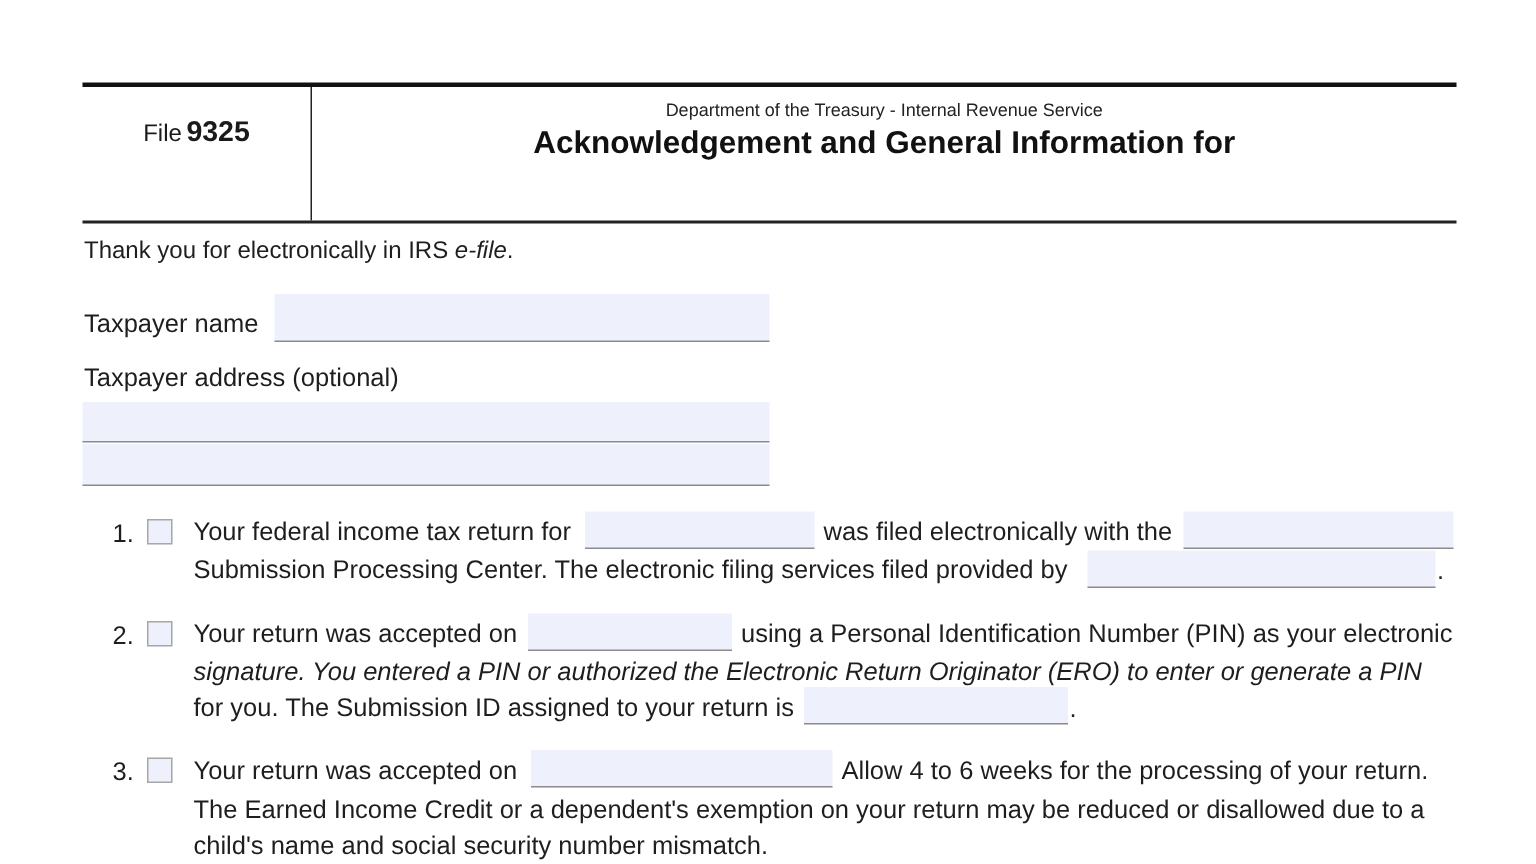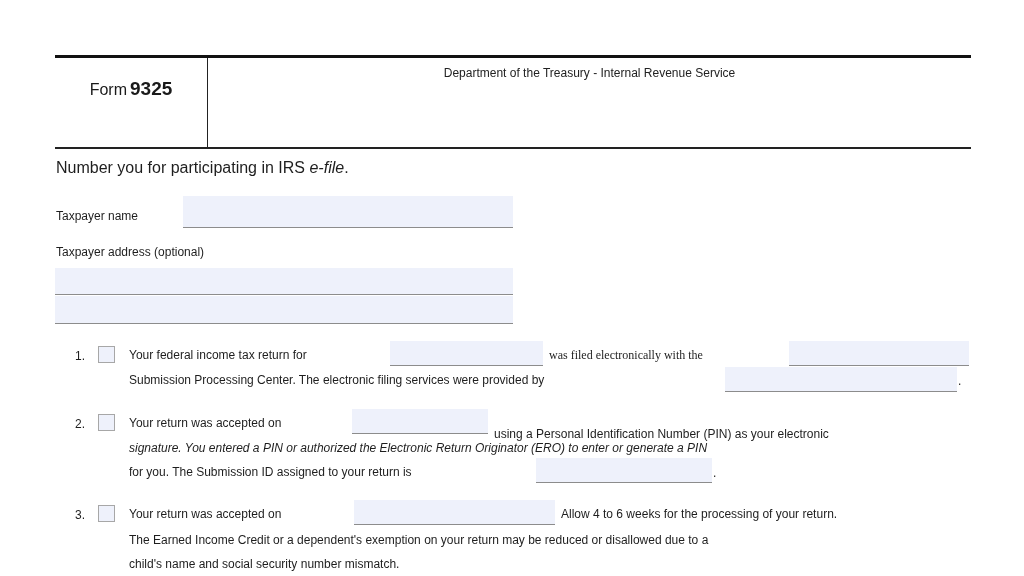--- a/index.html
+++ b/index.html
@@ -15,72 +15,73 @@
 
     .form-id { left: 55px; top: 58px; width: 152px; height: 89px; text-align: center; }
     .form-id .line1 { margin-top: 19px; font-size: 16px; line-height: 24px; }
     .form-id .line1 .num { font-size: 19px; font-weight: bold; margin-left: 3px; }
     .form-id .line2 { font-size: 14.5px; line-height: 20px; margin-top: 1px; color: #222; }
 
     .header-right { left: 208px; top: 58px; width: 763px; height: 107px; text-align: center; }
     .dept { font-size: 12px; margin-top: 8px; line-height: 14px; color: #222; }
     .title { font-size: 21px; font-weight: bold; line-height: 26px; margin-top: 3px; color: #111; }
 
-    .text { font-size: 12px; line-height: 20px; white-space: nowrap; color: #1e1e1e; }
+    .text { font-size: 17px; line-height: 20px; white-space: nowrap; color: #1e1e1e; }
     .field {
       background: #eef1fb; border-bottom: 1.5px solid #8c8c8c; box-sizing: border-box;
     }
     .checkbox {
       width: 17px; height: 17px; background: #eef1fb; border: 1.5px solid #a7a7a7; box-sizing: border-box;
     }
     i { font-style: italic; }
   </style>
 </head>
 <body>
 
 <div class="abs rule-top"></div>
 <div class="abs rule-vert"></div>
 <div class="abs rule-bottom"></div>
 
 <div class="abs form-id">
   <div class="line1">
-    <span>Form</span><span class="num">9325</span>
+    <span>File</span><span class="num">9325</span>
   </div>
 </div>
 
 <div class="abs header-right">
   <div class="dept">Department of the Treasury - Internal Revenue Service</div>
+  <div class="title">Acknowledgement and General Information for</div>
 </div>
 
 <div class="abs text" style="left:56px; top:158px; font-size:16px;">
-  <span>Number you for participating in IRS </span><i>e-file</i><span>.</span>
+  <span>Thank you for electronically in IRS </span><i>e-file</i><span>.</span>
 </div>
 
 <div class="abs text" style="left:56px; top:206px;">Taxpayer name</div>
 <div class="abs field" style="left:183px; top:196px; width:330px; height:32px;"></div>
 
 <div class="abs text" style="left:56px; top:242px;">Taxpayer address (optional)</div>
 <div class="abs field" style="left:55px; top:268px; width:458px; height:27px;"></div>
 <div class="abs field" style="left:55px; top:296px; width:458px; height:28px;"></div>
 
 <div class="abs text" style="left:75px; top:346px;">1.</div>
 <div class="abs checkbox" style="left:98px; top:346px;"></div>
 <div class="abs text" style="left:129px; top:345px;">Your federal income tax return for</div>
 <div class="abs field" style="left:390px; top:341px; width:153px; height:25px;"></div>
-<div class="abs text" style="left:549px; top:345px;font-family:Liberation Serif, serif;">was filed electronically with the</div>
+<div class="abs text" style="left:549px; top:345px;">was filed electronically with the</div>
 <div class="abs field" style="left:789px; top:341px; width:180px; height:25px;"></div>
-<div class="abs text" style="left:129px; top:370px;">Submission Processing Center. The electronic filing services were provided by</div>
+<div class="abs text" style="left:129px; top:370px;">Submission Processing Center. The electronic filing services filed provided by</div>
 <div class="abs field" style="left:725px; top:367px; width:232px; height:25px;"></div>
 <div class="abs text" style="left:958px; top:371px;">.</div>
 
 <div class="abs text" style="left:75px; top:414px;">2.</div>
 <div class="abs checkbox" style="left:98px; top:414px;"></div>
 <div class="abs text" style="left:129px; top:413px;">Your return was accepted on</div>
 <div class="abs field" style="left:352px; top:409px; width:136px; height:25px;"></div>
-<div class="abs text" style="left:494px; top:424px;">using a Personal Identification Number (PIN) as your electronic</div>
+<div class="abs text" style="left:494px; top:413px;">using a Personal Identification Number (PIN) as your electronic</div>
 <div class="abs text" style="left:129px; top:438px;font-style:italic;">signature. You entered a PIN or authorized the Electronic Return Originator (ERO) to enter or generate a PIN</div>
 <div class="abs text" style="left:129px; top:462px;">for you. The Submission ID assigned to your return is</div>
 <div class="abs field" style="left:536px; top:458px; width:176px; height:25px;"></div>
 <div class="abs text" style="left:713px; top:463px;">.</div>
 
 <div class="abs text" style="left:75px; top:505px;">3.</div>
 <div class="abs checkbox" style="left:98px; top:505px;"></div>
 <div class="abs text" style="left:129px; top:504px;">Your return was accepted on</div>
 <div class="abs field" style="left:354px; top:500px; width:201px; height:25px;"></div>
 <div class="abs text" style="left:561px; top:504px;">Allow 4 to 6 weeks for the processing of your return.</div>

